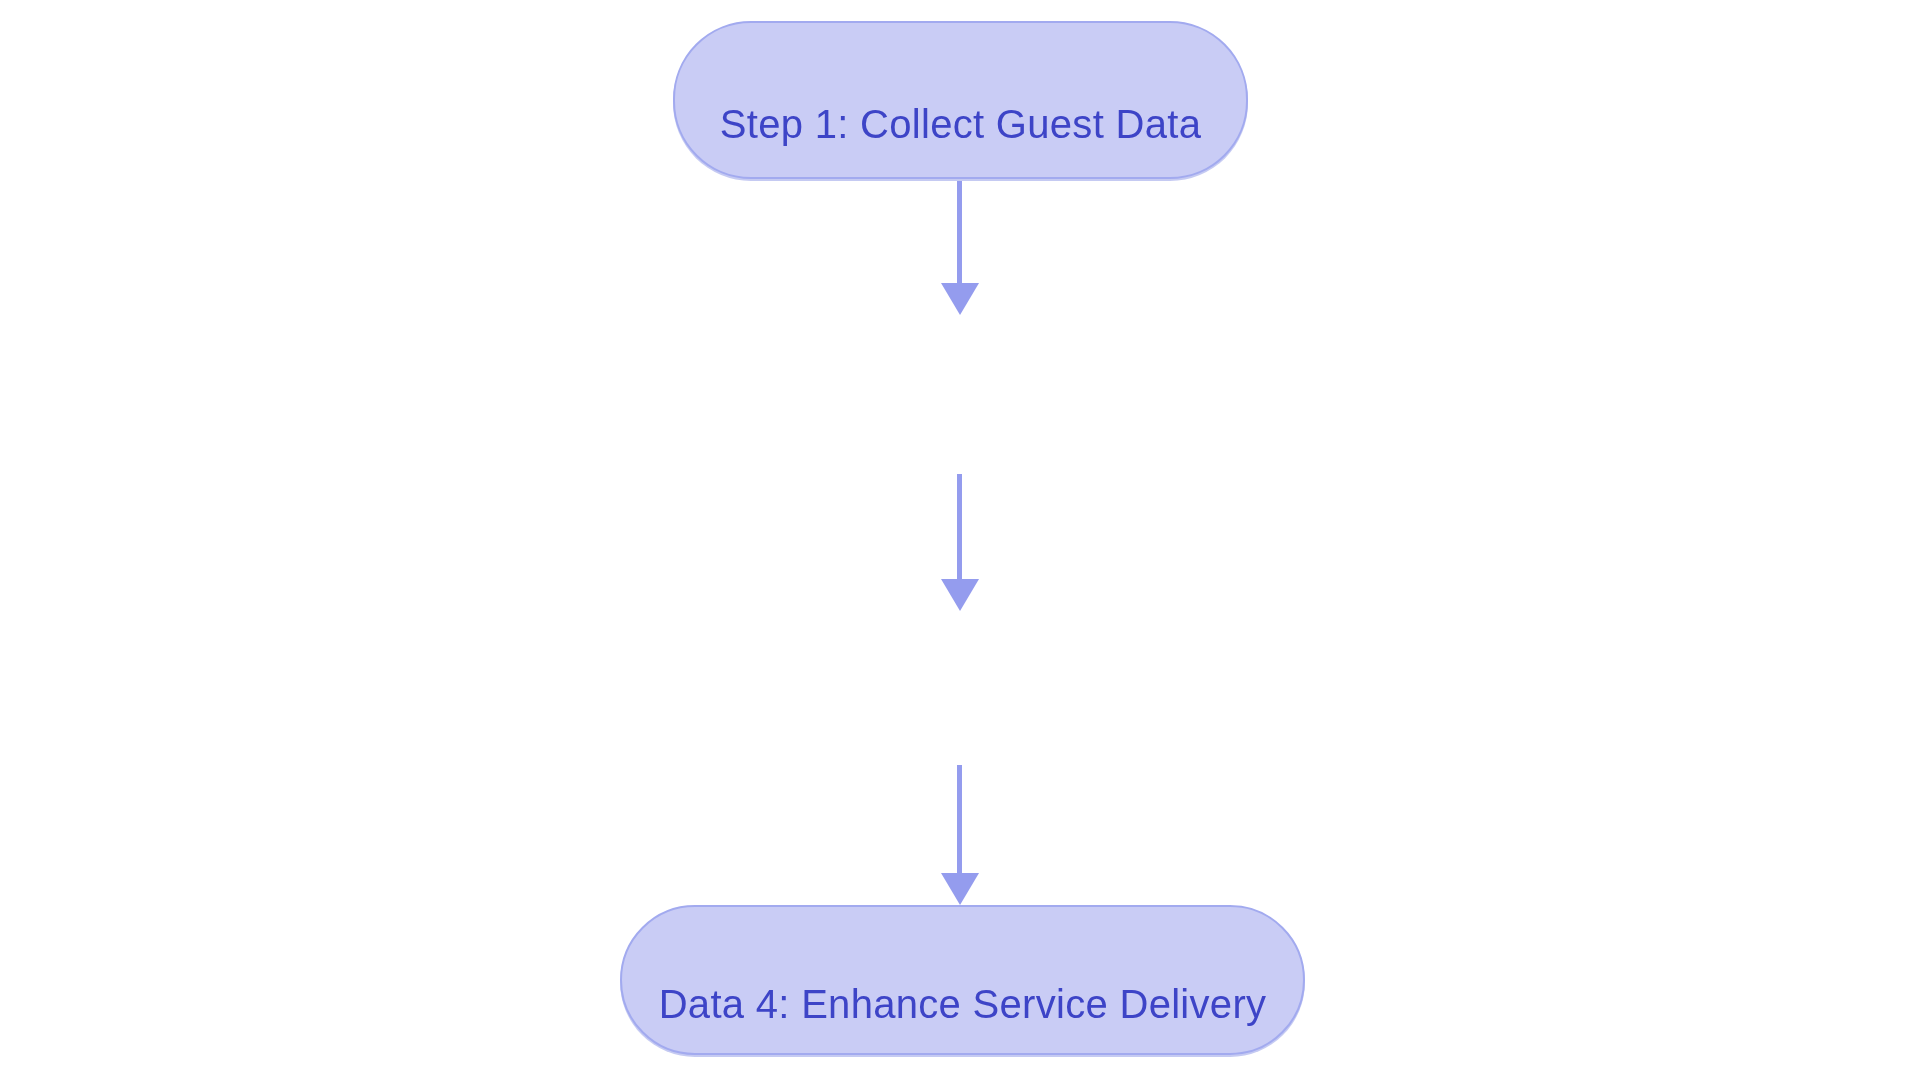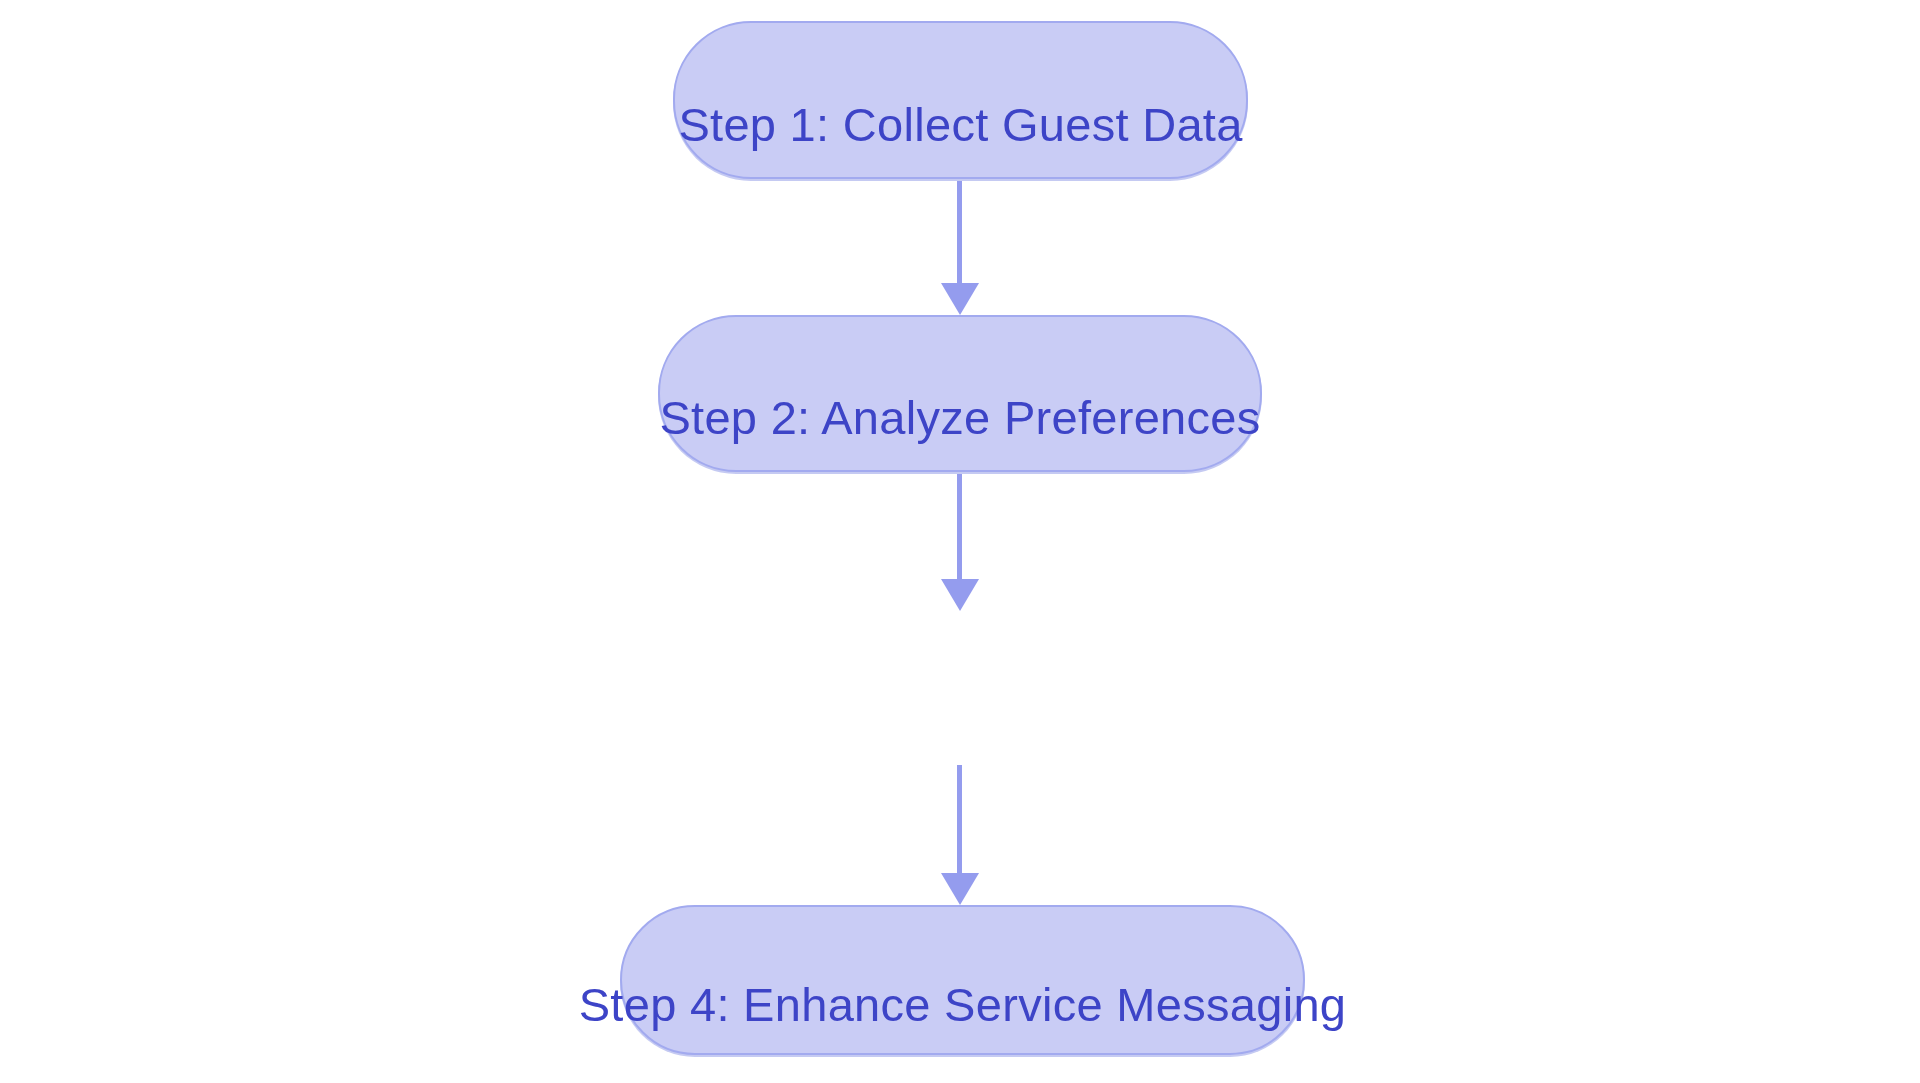--- a/index.html
+++ b/index.html
@@ -23,21 +23,21 @@
     align-items: center;
     justify-content: center;
     box-sizing: border-box;
     background: var(--node-fill, #c9ccf5);
     border: 2px solid var(--node-border, #a2aaef);
     border-radius: 78px;
     box-shadow: 0 2px 0 rgba(150, 158, 232, 0.55);
   }
   .flow-node .label {
     color: var(--node-text, #3d44c7);
-    font-size: 47px;
+    font-size: 40px;
     letter-spacing: 0.3px;
     white-space: nowrap;
     margin-top: 48px;
   }
   .node-1 { left: 673px; top: 21px;  width: 575px; height: 158px; }
   .node-2 { left: 658px; top: 315px; width: 604px; height: 157px; }
   .node-3 { left: 645px; top: 611px; width: 630px; height: 152px; }
   .node-4 { left: 620px; top: 905px; width: 685px; height: 150px; }
 
   .arrow-line {
@@ -67,28 +67,25 @@
 
 <div id="canvas">
 
   <div class="flow-node node-1">
     <span class="label">Step 1: Collect Guest Data</span>
   </div>
 
   <div class="arrow-line line-1"></div>
   <div class="arrow-head head-1"></div>
 
-  <div class="flow-node node-2">
-    <span class="label">Step 2: Analyze Preferences</span>
-  </div>
 
   <div class="arrow-line line-2"></div>
   <div class="arrow-head head-2"></div>
 
 
   <div class="arrow-line line-3"></div>
   <div class="arrow-head head-3"></div>
 
   <div class="flow-node node-4">
-    <span class="label">Step 4: Enhance Service Messaging</span>
+    <span class="label">Data 4: Enhance Service Delivery</span>
   </div>
 
 </div>
 
 </body></html>

